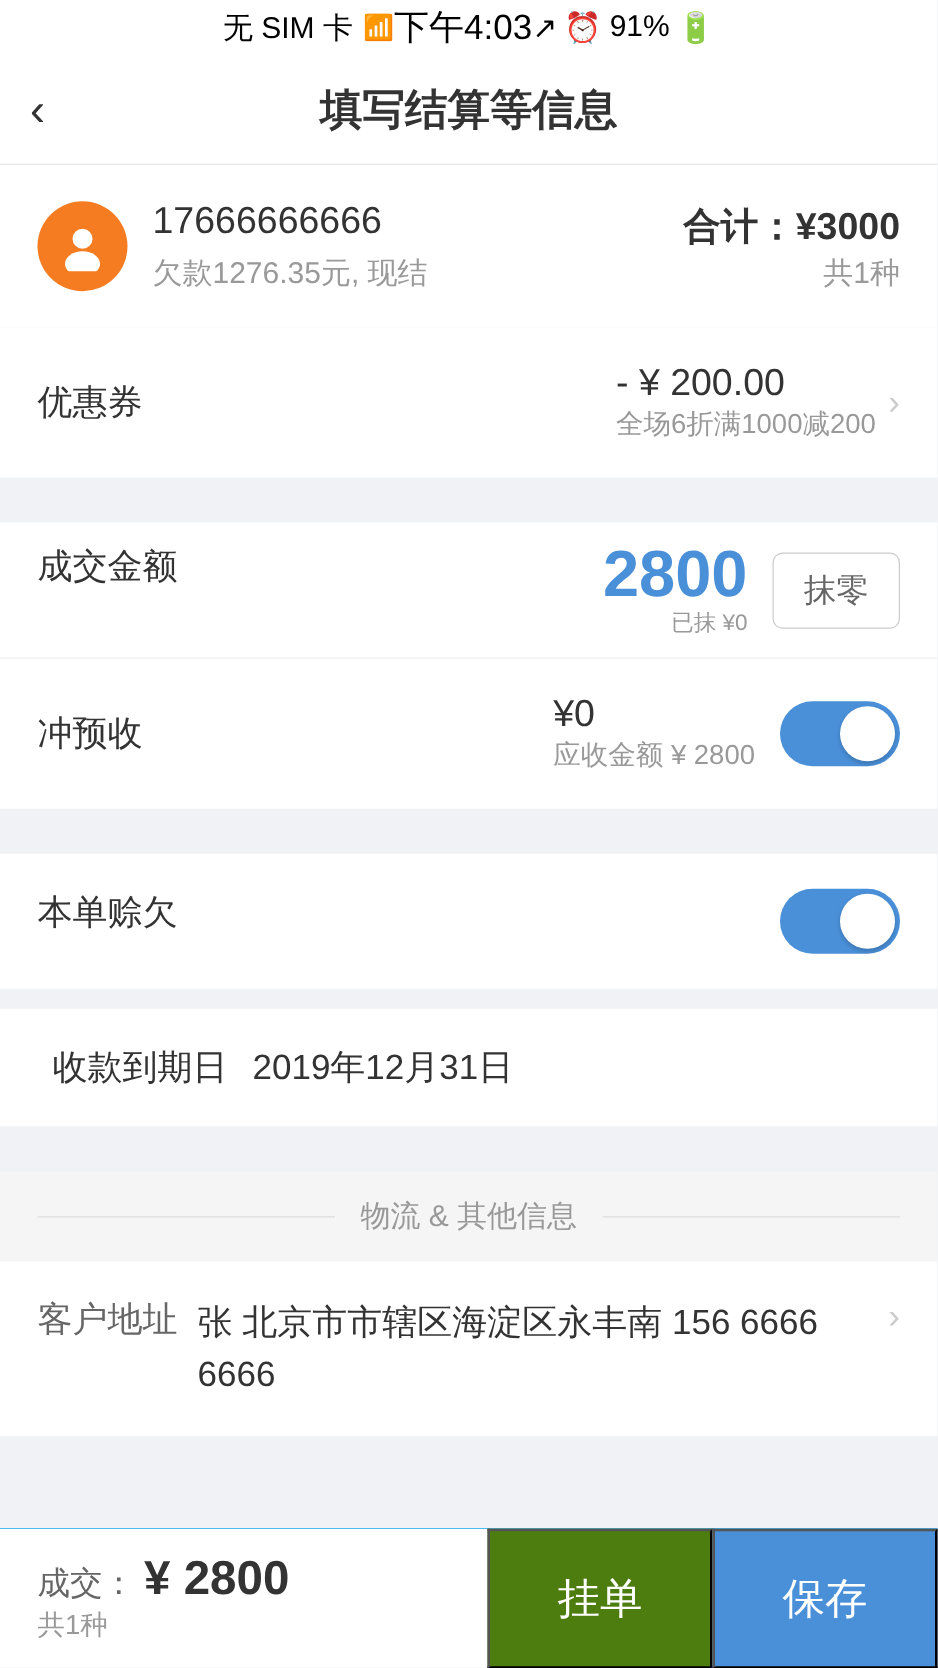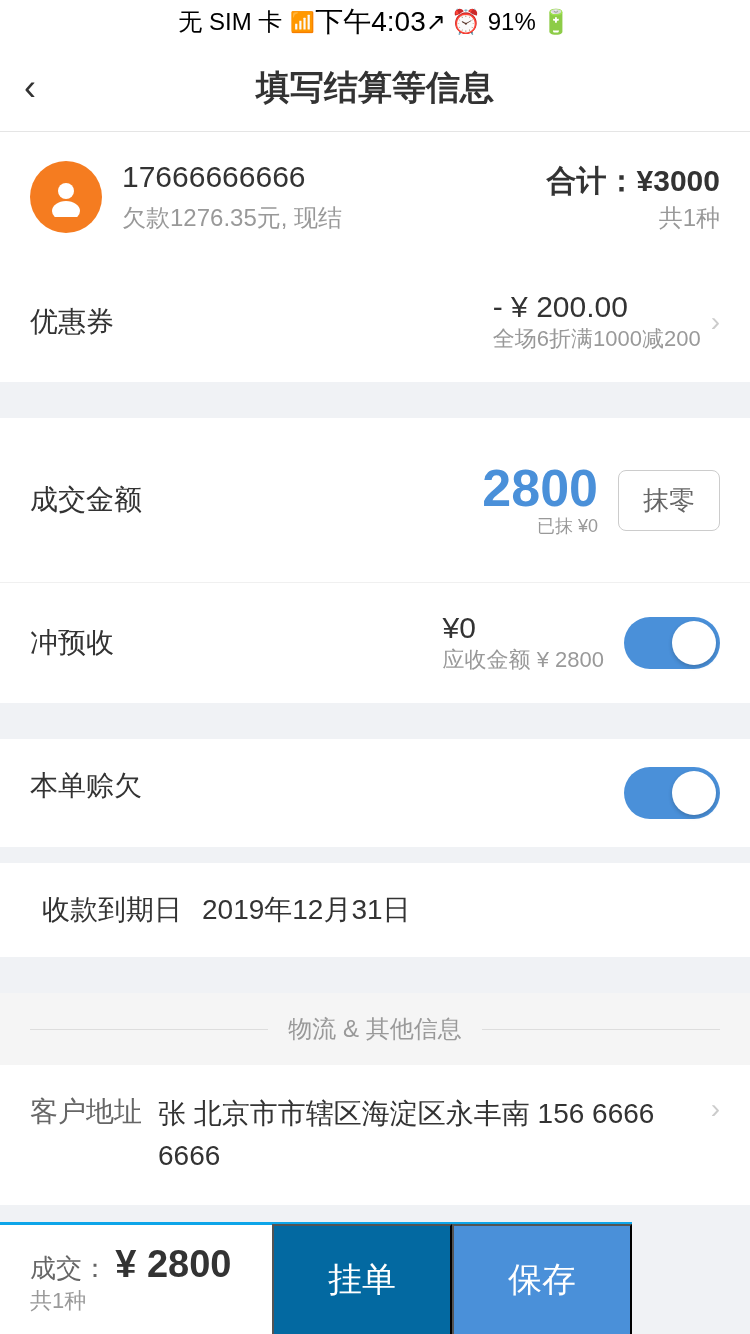--- a/index.html
+++ b/index.html
@@ -110,23 +110,23 @@
     }
 
     
     .form-section {
       background: #fff;
       margin-bottom: 16px;
     }
 
     
     .amount-row {
-      padding: 44px 30px;
-      display: flex;
-      align-items: center;
+      padding: 16px 30px;
+      display: flex;
+      align-items: flex-start;
       justify-content: space-between;
       border-bottom: 1px solid #f0f0f0;
     }
     .row-label { font-size: 28px; color: #333; }
     .amount-right { display: flex; align-items: center; gap: 20px; }
     .amount-value { font-size: 52px; font-weight: 600; color: #4a90d9; line-height: 1; }
     .amount-erased { font-size: 18px; color: #999; display: block; text-align: right; }
     .erase-btn {
       border: 1px solid #ccc;
       border-radius: 8px;
@@ -219,38 +219,38 @@
       align-items: flex-start;
       justify-content: space-between;
     }
     .address-label { font-size: 28px; color: #666; min-width: 112px; }
     .address-value { font-size: 28px; color: #333; flex: 1; margin: 0 16px; line-height: 1.5; }
 
     
     .bottom-bar {
       position: fixed;
       bottom: 0;
-      width: 632px;
+      width: 750px;
       height: 112px;
       background: #fff;
       display: flex;
       align-items: center;
-      border-top: 3px solid #0ea5e9;
+      border-top: 1px solid #0ea5e9;
     }
     .bottom-summary {
       flex: 1;
       padding: 0 30px;
     }
     .bottom-deal { font-size: 26px; color: #666; }
     .bottom-amount { font-size: 38px; font-weight: 600; color: #333; }
     .bottom-count { font-size: 22px; color: #999; display: block; }
     .btn-hold {
       width: 180px;
       height: 112px;
-      background: #0369a1;
+      background: #4d7c0f;
       display: flex;
       align-items: center;
       justify-content: center;
       font-size: 34px;
       color: #fff;
       font-weight: 500;
       cursor: pointer;
     }
     .btn-save {
       width: 180px;

